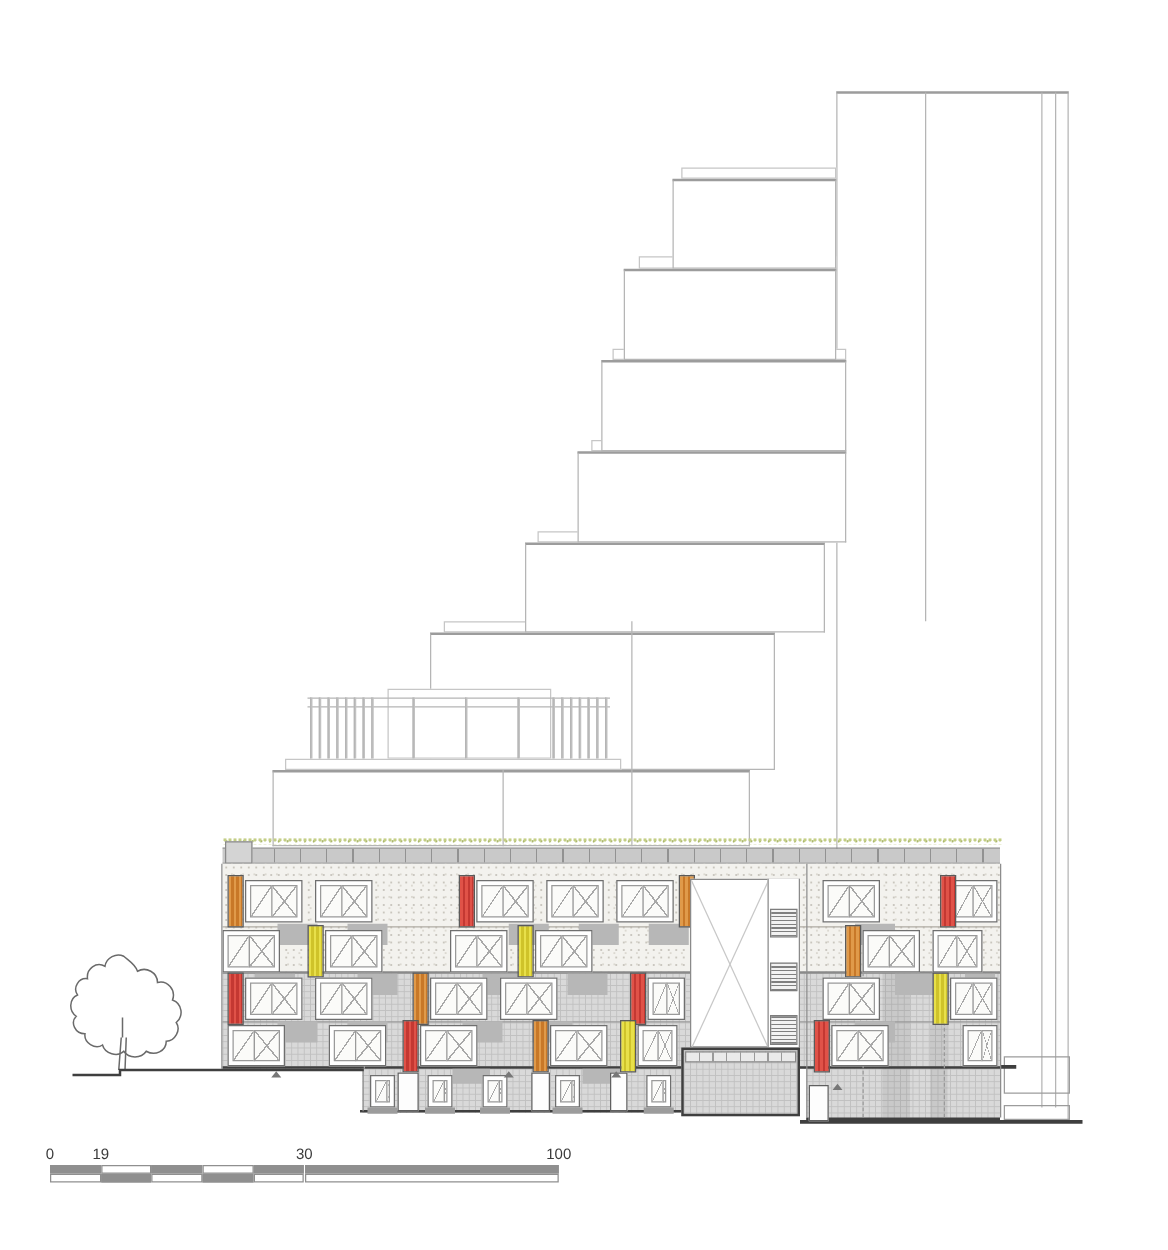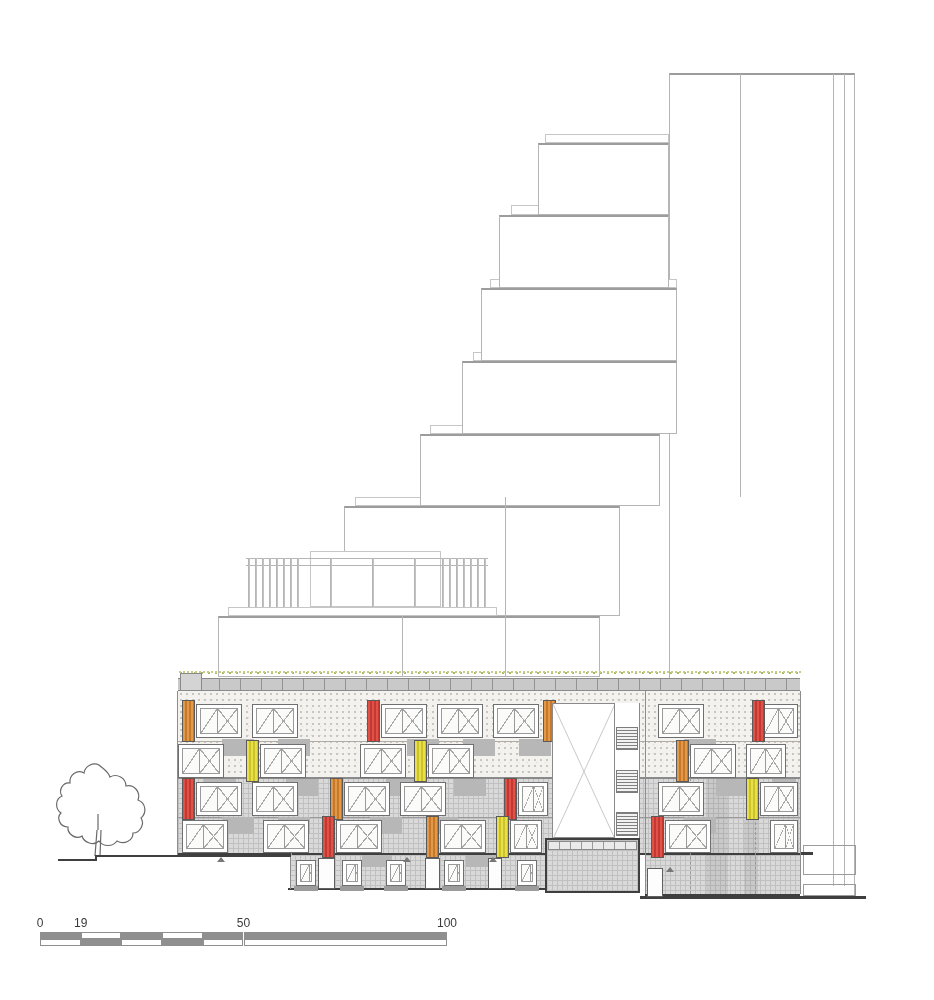--- a/index.html
+++ b/index.html
@@ -296,21 +296,21 @@
       <div class="abs marker" style="left: 666px; top: 867px;"></div>
     </div>
   <svg class="abs" width="934" height="1000" style="left:0;top:0;pointer-events:none;">
     <path fill="#ffffff" stroke="#6a6a6a" stroke-width="1.2" d="M99,765 c-6,-3 -14,1 -15,8 c-7,-4 -15,2 -14,10 c-7,-1 -12,7 -8,13 c-7,3 -7,13 -1,17 c-5,5 -1,14 7,14 c-1,7 8,13 14,9 c2,7 12,10 17,5 c4,6 14,6 18,0 c7,4 16,0 16,-8 c7,0 12,-9 8,-15 c6,-5 5,-15 -3,-18 c3,-8 -4,-16 -12,-14 c0,-8 -9,-13 -16,-9 c-2,-6 -8,-9 -11,-12 z"></path>
     <path fill="none" stroke="#6a6a6a" stroke-width="1.2" d="M97,830 L95,856 M101,830 L100,856 M98,814 L98,830"></path>
     <path fill="none" stroke="#3f3f3f" stroke-width="2" d="M58,860 L96,860 L96,856 L291,856"></path>
   </svg>
   <div id="scalebar">
     <span class="sb-label" style="left: 40px; top: 916px;">0</span>
     <span class="sb-label" style="left: 80.7px; top: 916px;">19</span>
-    <span class="sb-label" style="left: 243.5px; top: 916px;">50</span>
+    <span class="sb-label" style="left: 243.5px; top: 916px;">30</span>
     <span class="sb-label" style="left: 447px; top: 916px;">100</span>
   <div class="sb-seg" style="left: 40px; top: 932px; width: 40.7px; height: 7px; background: rgb(143, 143, 143);"></div>
       <div class="sb-seg" style="left: 80.7px; top: 932px; width: 40.7px; height: 7px; background: rgb(255, 255, 255);"></div>
       <div class="sb-seg" style="left: 121.4px; top: 932px; width: 40.7px; height: 7px; background: rgb(143, 143, 143);"></div>
       <div class="sb-seg" style="left: 162.1px; top: 932px; width: 40.7px; height: 7px; background: rgb(255, 255, 255);"></div>
       <div class="sb-seg" style="left: 202.8px; top: 932px; width: 40.7px; height: 7px; background: rgb(143, 143, 143);"></div>
       <div class="sb-seg" style="left: 243.5px; top: 932px; width: 203.5px; height: 7px; background: rgb(143, 143, 143);"></div>
       <div class="sb-seg" style="left: 40px; top: 939px; width: 40.7px; height: 7px; background: rgb(255, 255, 255);"></div>
       <div class="sb-seg" style="left: 80.7px; top: 939px; width: 40.7px; height: 7px; background: rgb(143, 143, 143);"></div>
       <div class="sb-seg" style="left: 121.4px; top: 939px; width: 40.7px; height: 7px; background: rgb(255, 255, 255);"></div>

